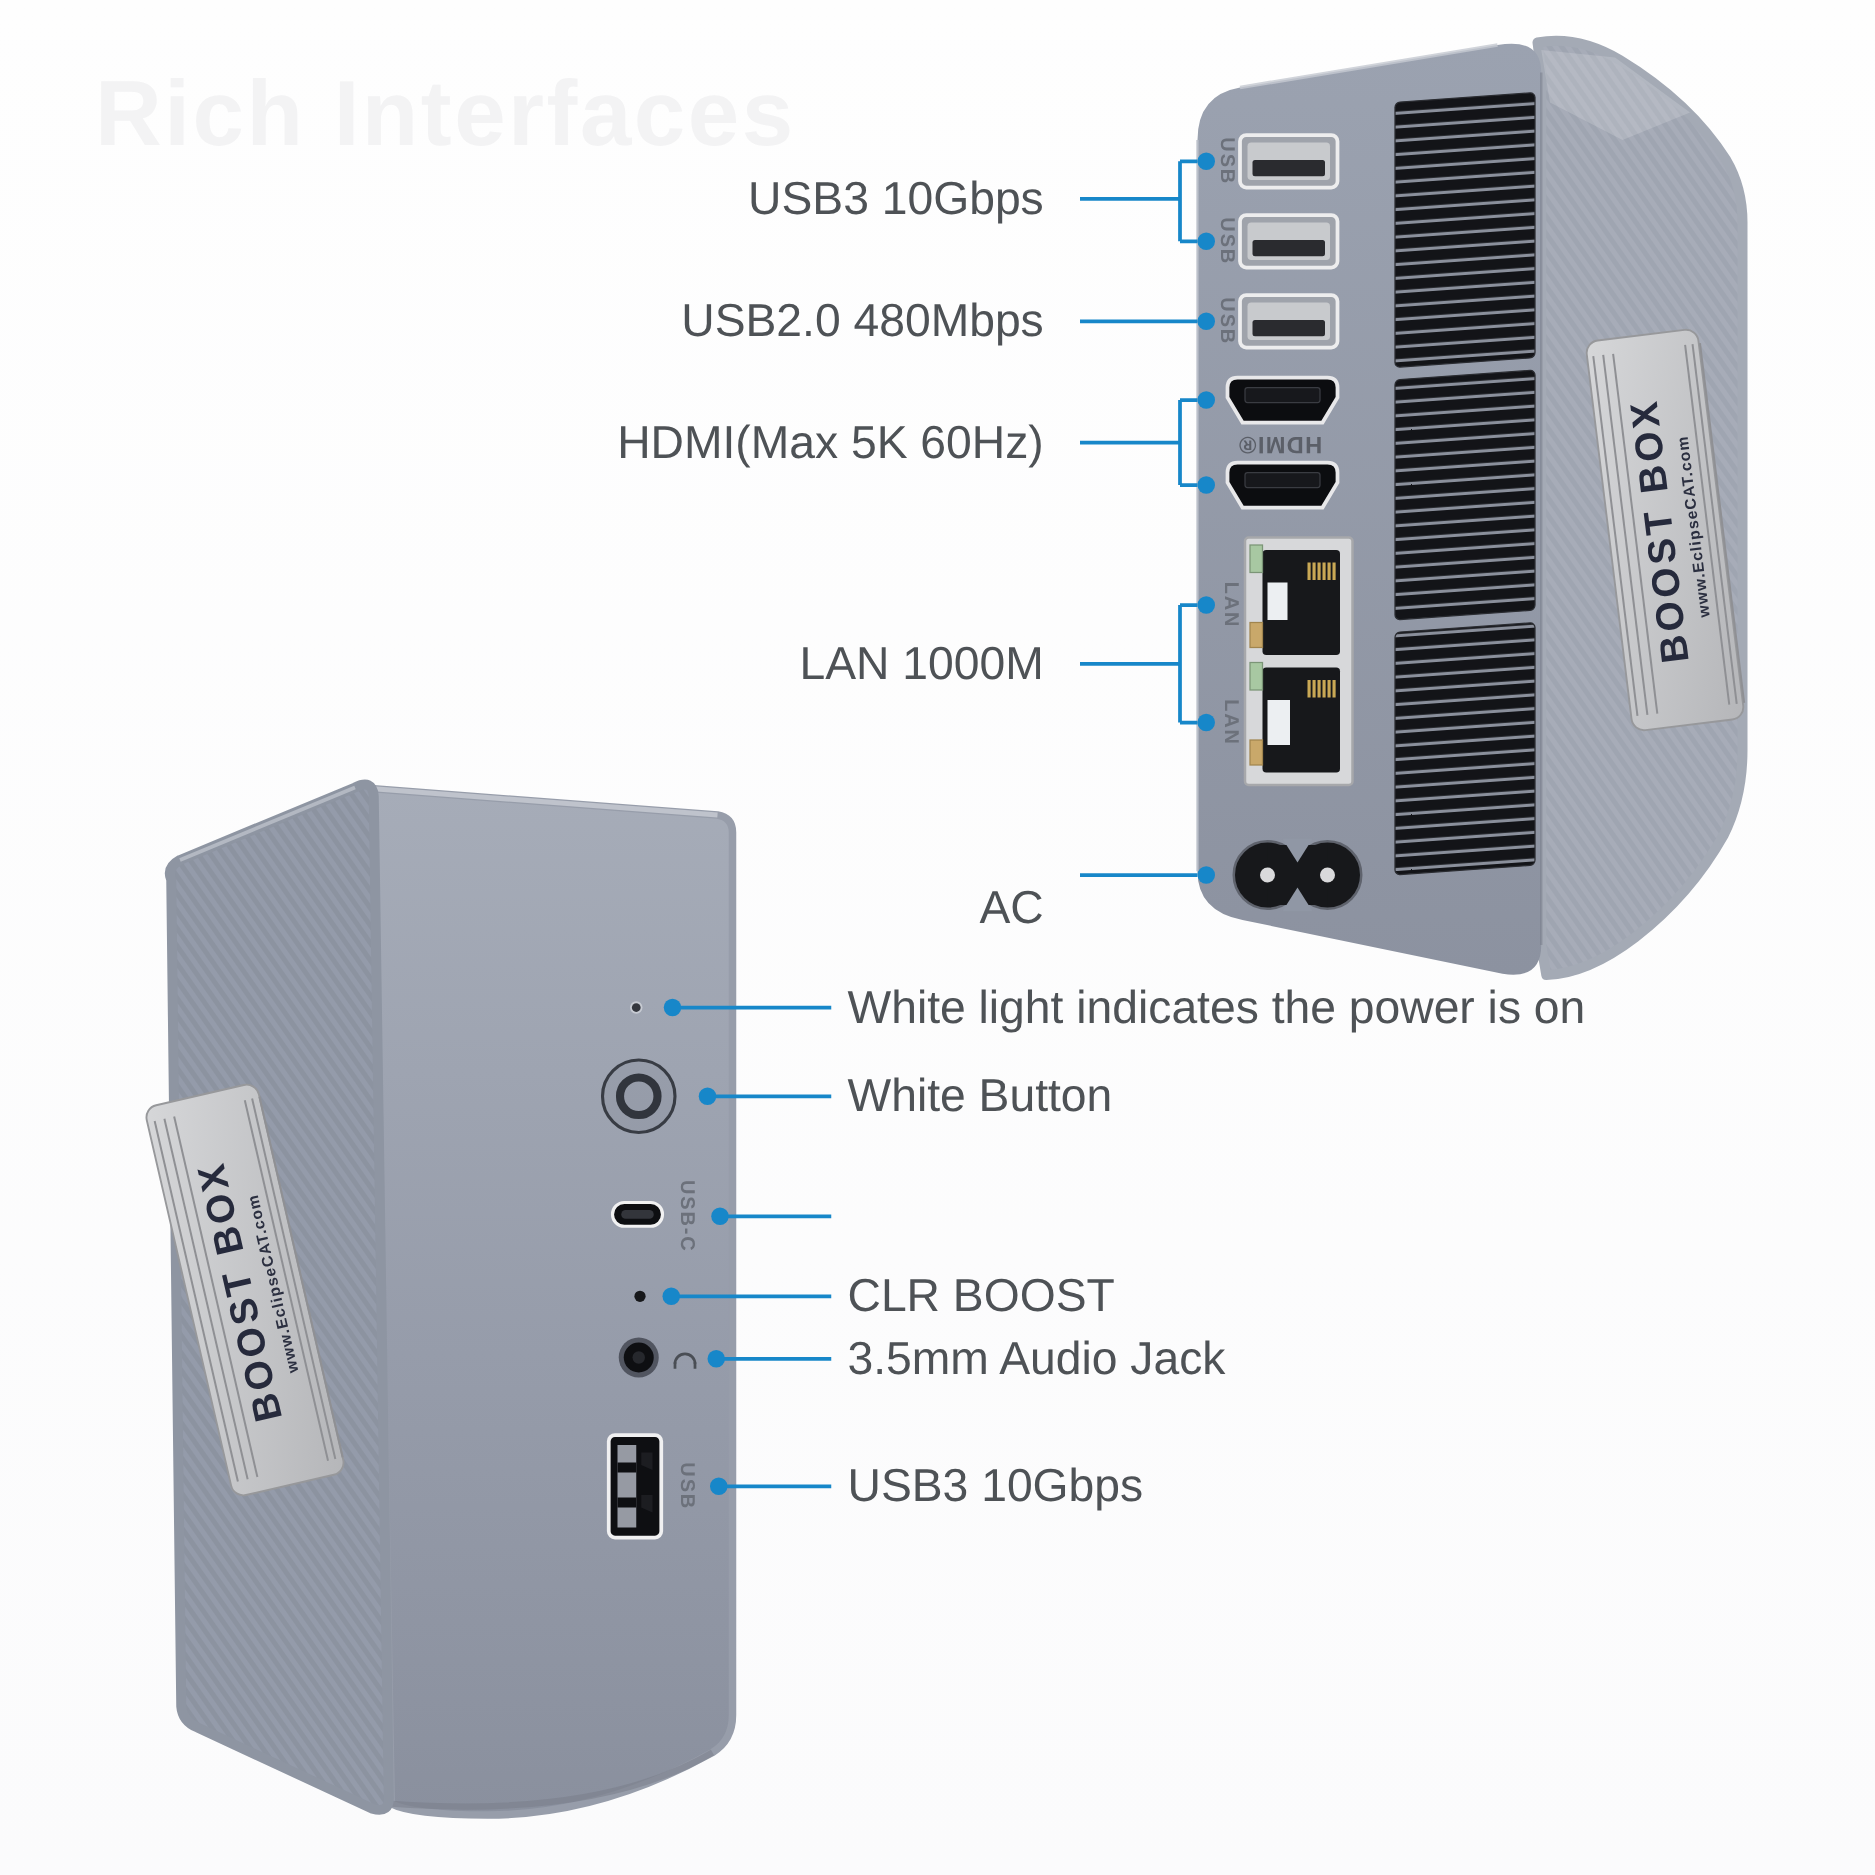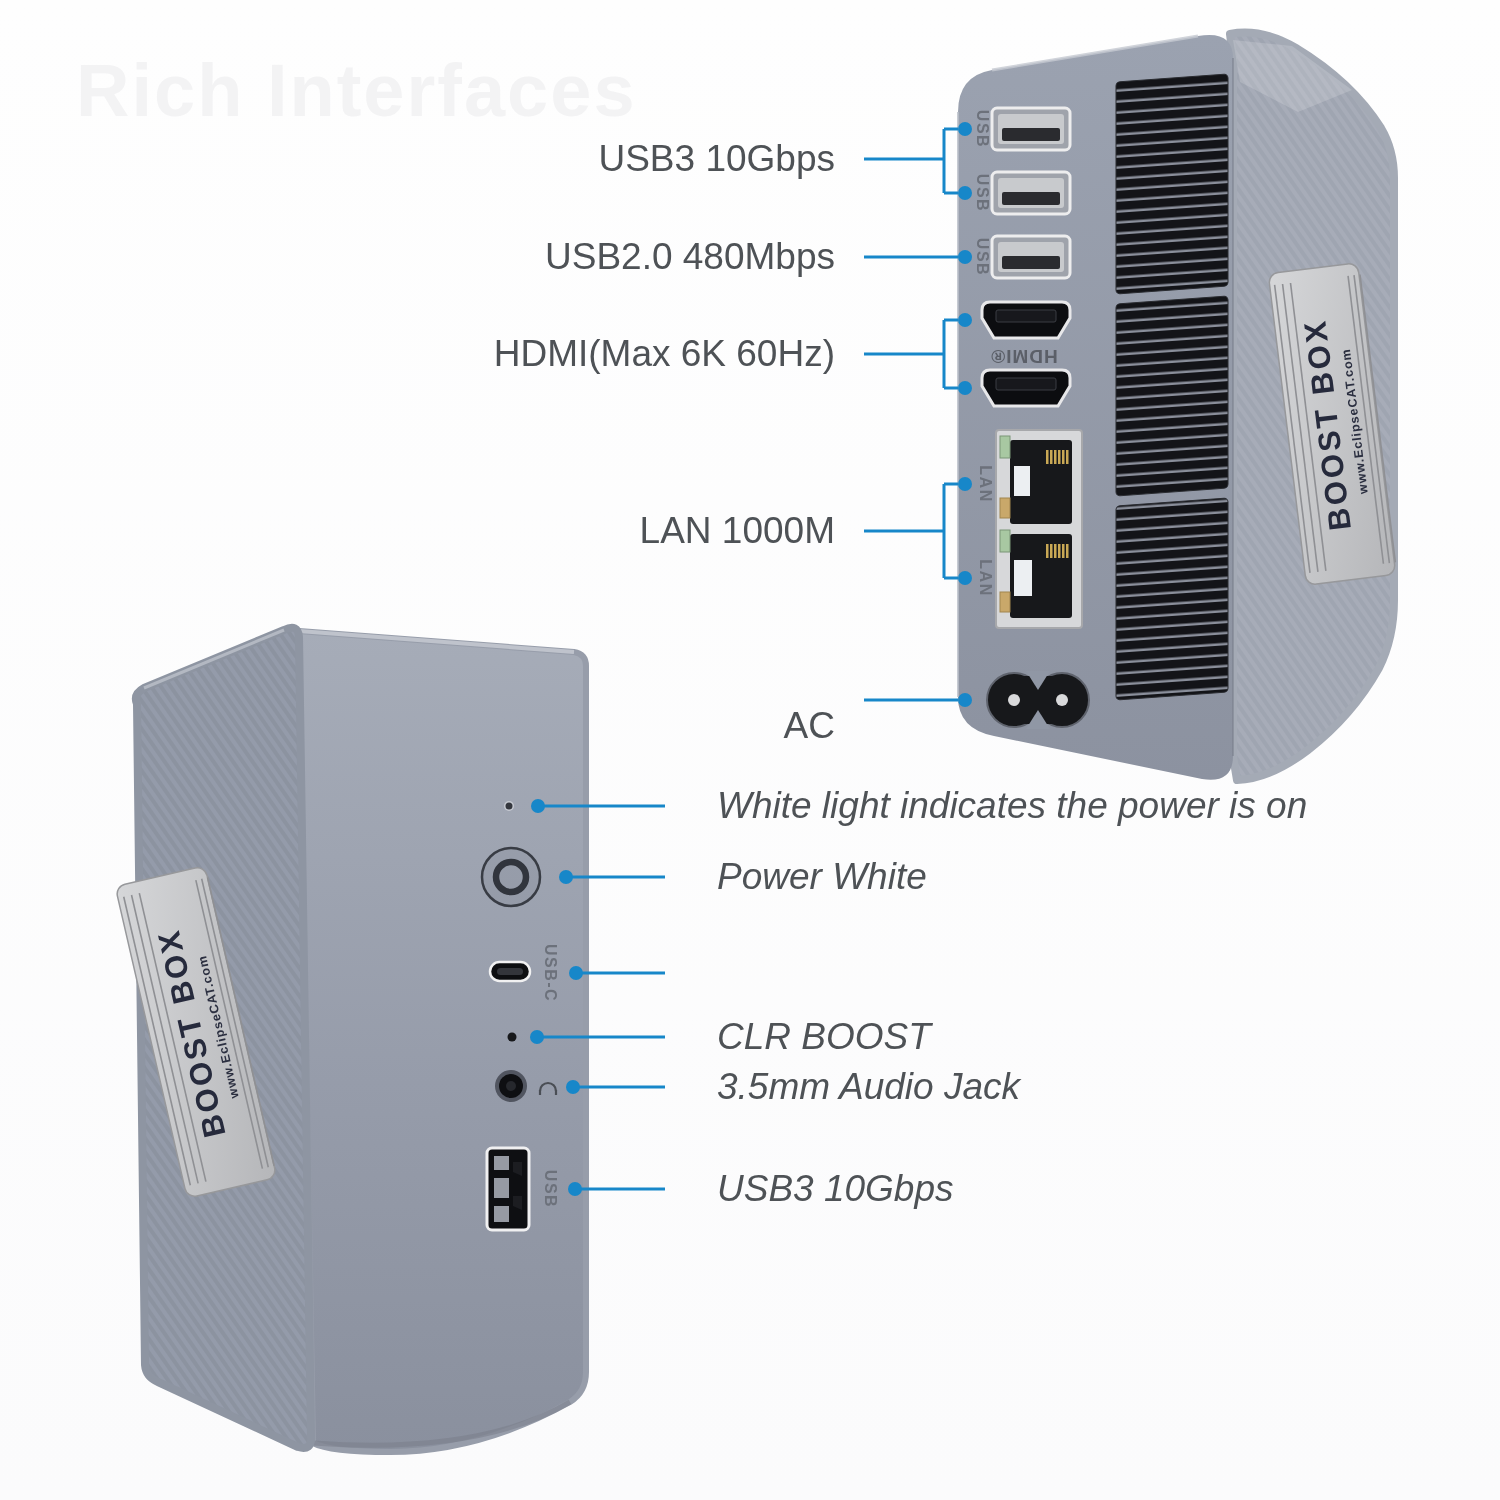--- a/index.html
+++ b/index.html
@@ -4,21 +4,21 @@
 <style>
   html,body{margin:0;padding:0;background:#fff;}
   .stage{position:relative;width:1500px;height:1500px;background:linear-gradient(180deg,#fefefe,#fbfbfc);overflow:hidden;
          font-family:"Liberation Sans",sans-serif;}
   .wm{position:absolute;left:76px;top:48px;font-size:74px;font-weight:700;letter-spacing:2px;
       color:var(--watermark,#f3f3f4);white-space:nowrap;user-select:none;}
   .scene{position:absolute;left:0;top:0;}
   .lbl{position:absolute;font-size:37px;line-height:34px;color:var(--label_text,#4e5256);
        white-space:nowrap;transform:translateY(-50%);}
   .lbl.back{right:665px;text-align:right;}
-  .lbl.front{left:717px;text-align:right;font-style:italic;}
+  .lbl.front{left:678px;text-align:right;}
   .co{stroke:var(--accent,#1787c9);stroke-width:3;fill:none;}
   .dot{fill:var(--accent,#1787c9);}
   .pl{font:600 16px "Liberation Sans",sans-serif;fill:#6c717b;letter-spacing:1.5px;}
   .plh{font:700 19px "Liberation Sans",sans-serif;fill:#5b5f68;letter-spacing:1px;}
   .brand{font:700 31px "Liberation Sans",sans-serif;fill:#262a3c;letter-spacing:3px;}
   .site{font:700 12.5px "Liberation Sans",sans-serif;fill:#2b2f40;letter-spacing:1px;}
   .pline{stroke:#8f9094;stroke-width:1.6;fill:none;}
 </style>
 </head>
 <body>
@@ -241,23 +241,23 @@
       <circle class="dot" cx="537" cy="1037" r="7"></circle>
       <path class="co" d="M573 1087 H665"></path>
       <circle class="dot" cx="573" cy="1087" r="7"></circle>
       <path class="co" d="M575 1189 H665"></path>
       <circle class="dot" cx="575" cy="1189" r="7"></circle>
     </g>
   </svg>
 
   <div class="lbl back" style="top:159px">USB3 10Gbps</div>
   <div class="lbl back" style="top:257px">USB2.0 480Mbps</div>
-  <div class="lbl back" style="top:354px">HDMI(Max 6K 60Hz)</div>
+  <div class="lbl back" style="top:354px">HDMI(Max 5K 60Hz)</div>
   <div class="lbl back" style="top:531px">LAN 1000M</div>
   <div class="lbl back" style="top:726px">AC</div>
 
   <div class="lbl front" style="top:806px">White light indicates the power is on</div>
-  <div class="lbl front" style="top:877px">Power White</div>
+  <div class="lbl front" style="top:877px">White Button</div>
   <div class="lbl front" style="top:1037px">CLR BOOST</div>
   <div class="lbl front" style="top:1087px">3.5mm Audio Jack</div>
   <div class="lbl front" style="top:1189px">USB3 10Gbps</div>
 
 </div>
 
 </body></html>

